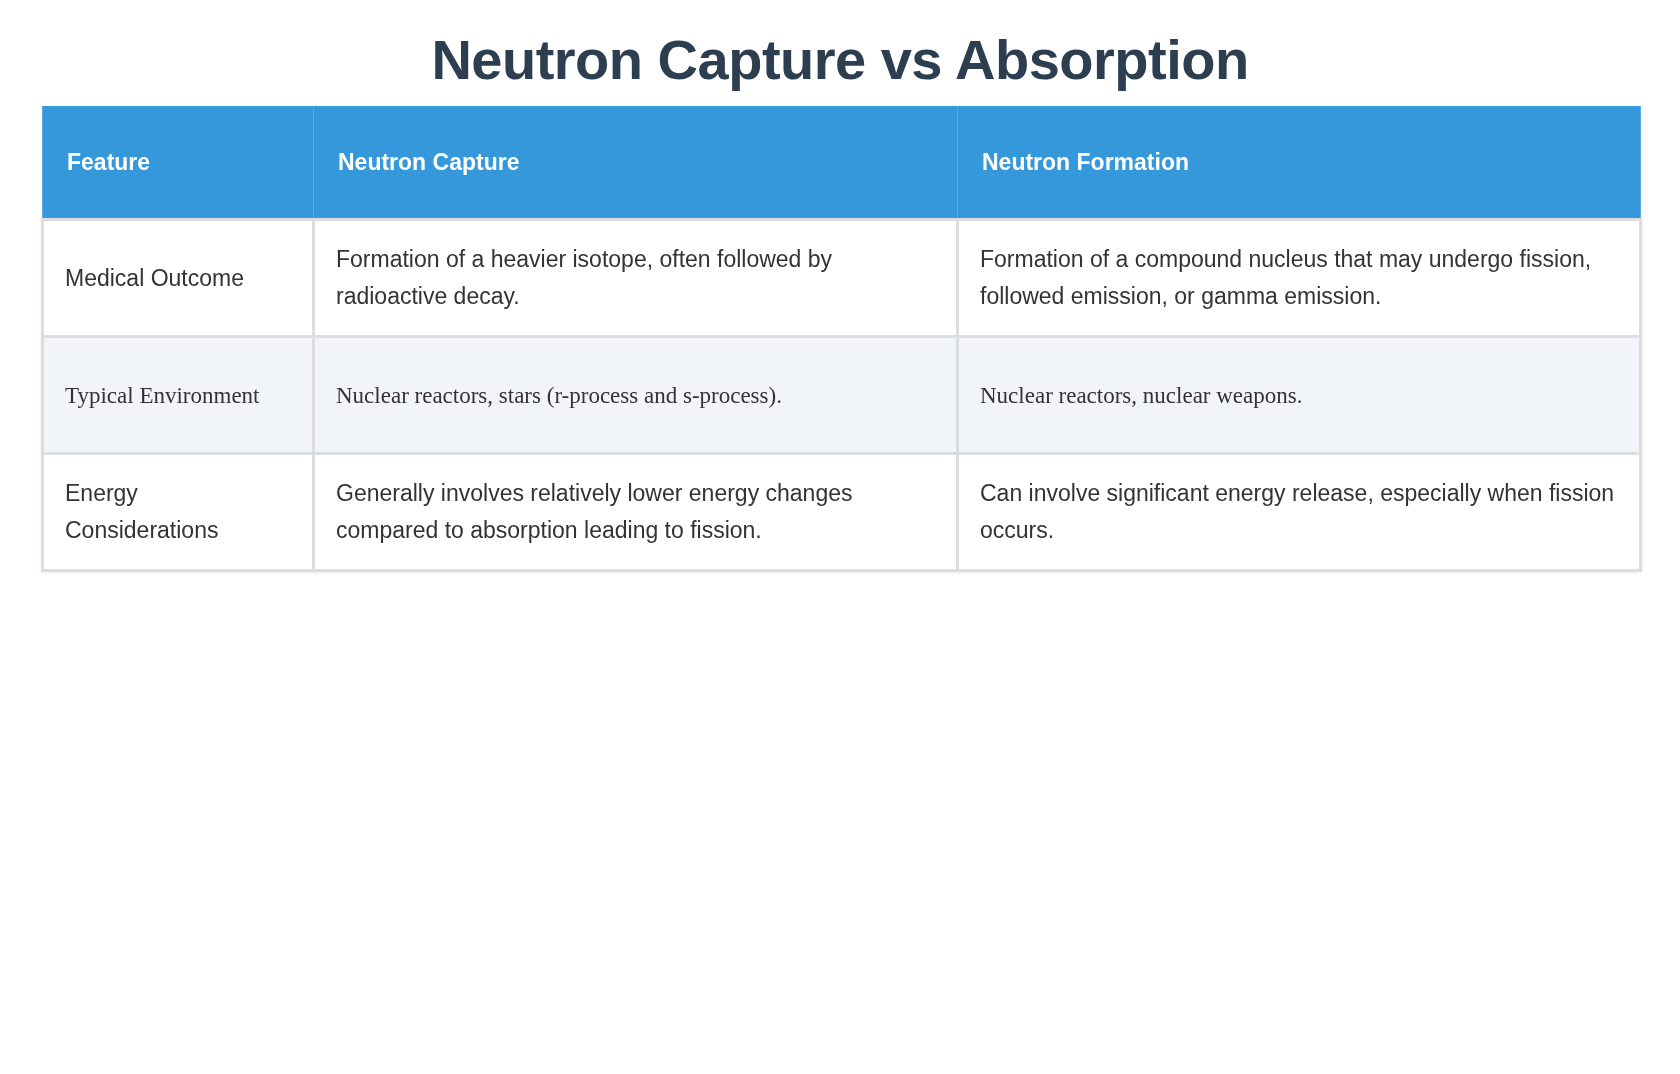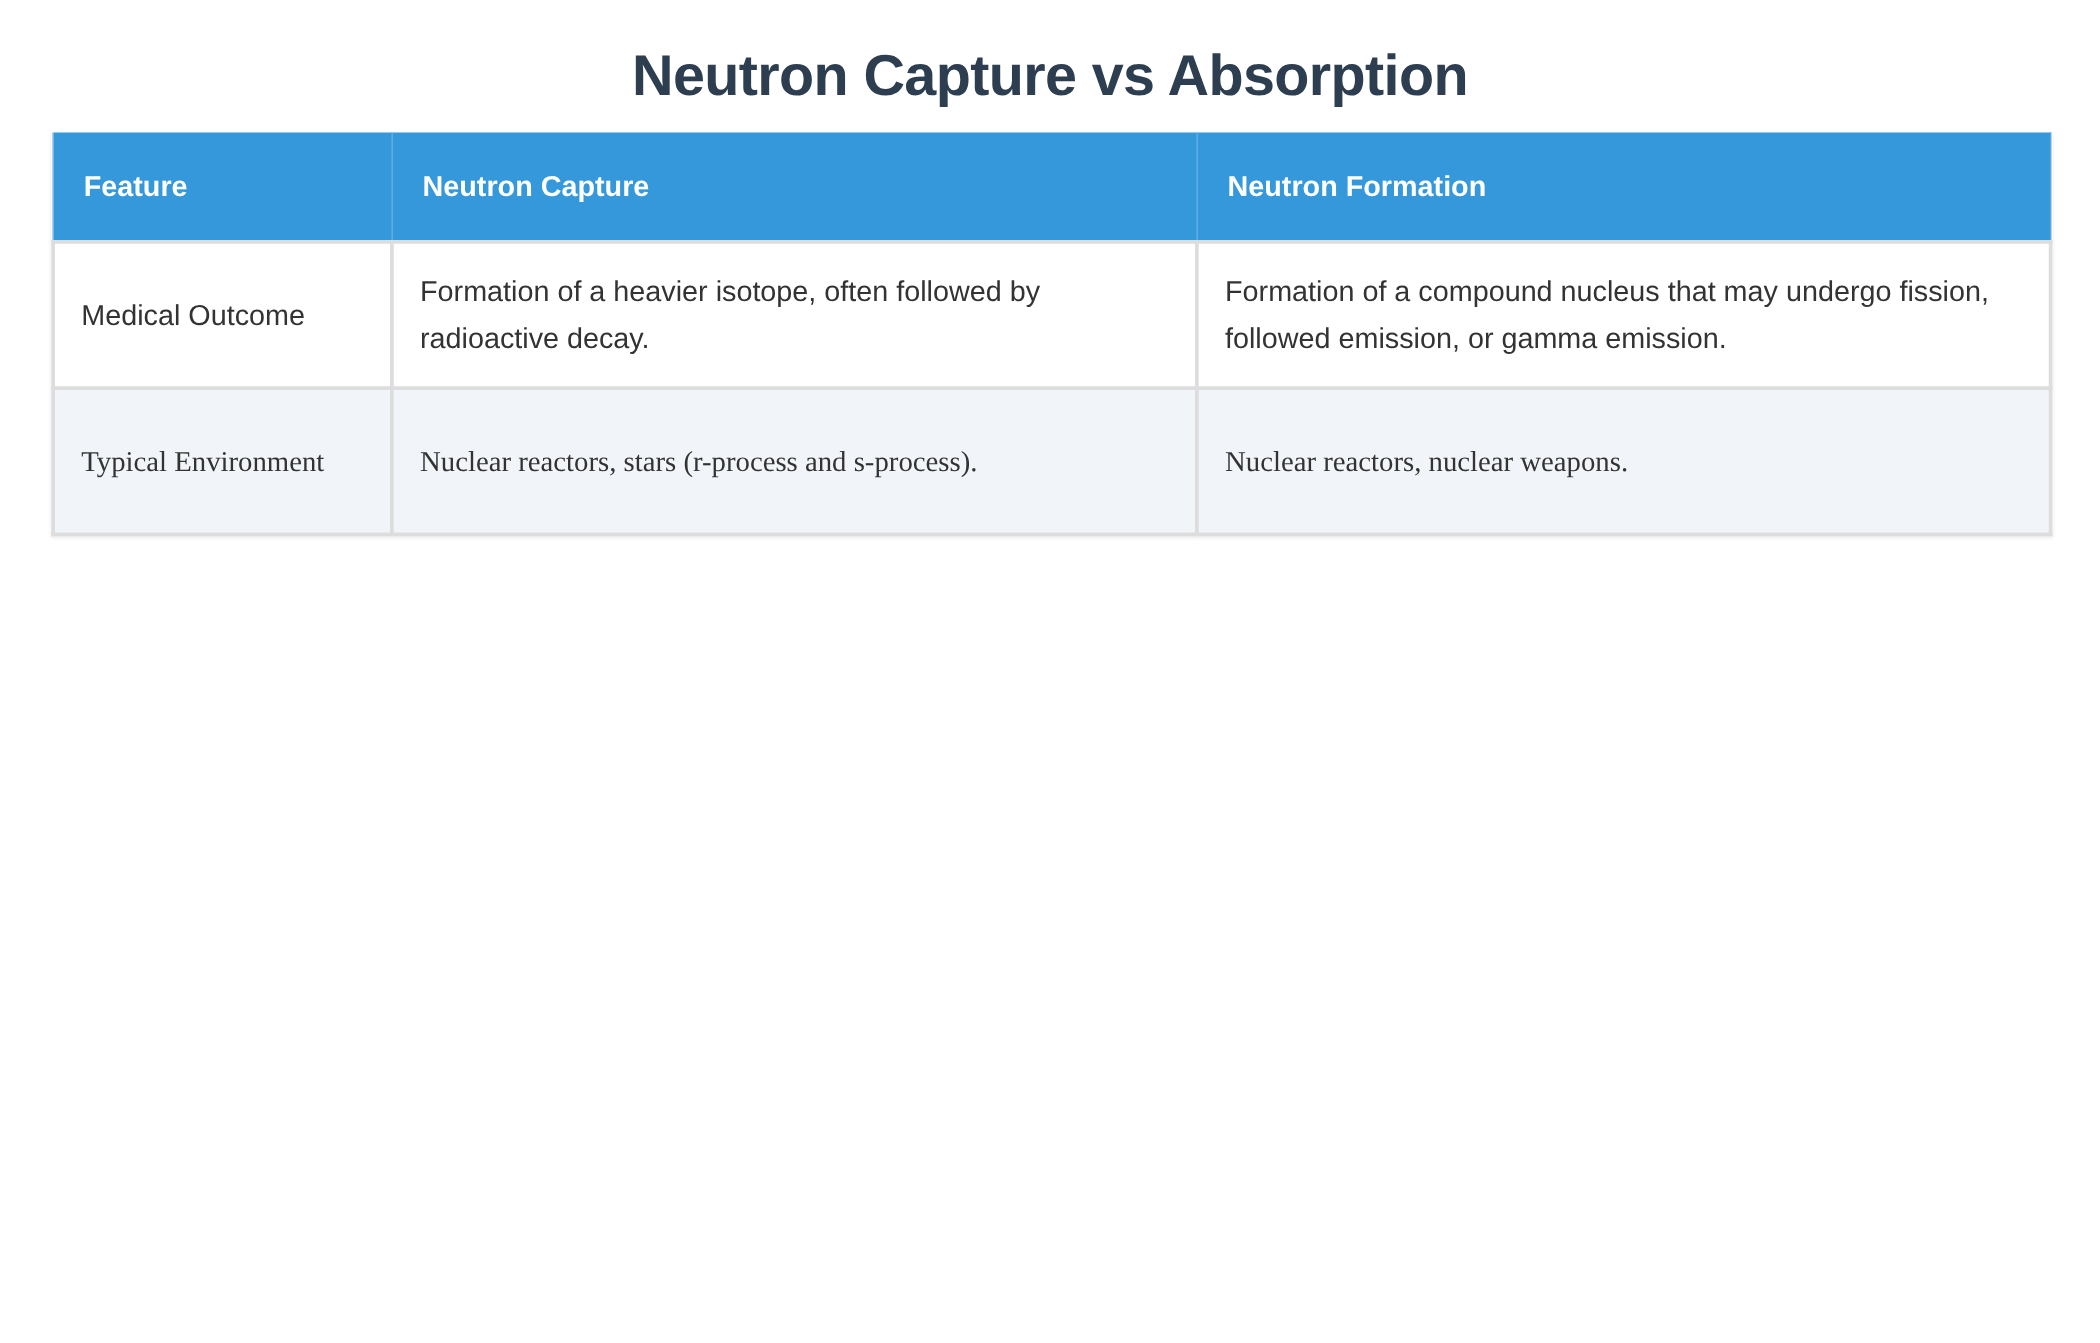--- a/index.html
+++ b/index.html
@@ -11,21 +11,21 @@
       overflow: hidden;
     }
     body {
       font-family: "Liberation Sans", "DejaVu Sans", sans-serif;
       color: #333333;
     }
     .title {
       text-align: center;
       font-family: "Liberation Sans", sans-serif;
       font-weight: bold;
-      font-size: 46px;
+      font-size: 56px;
       color: #2c3e50;
       margin: 0;
       padding-top: 32px;
       height: 74px;
       line-height: 56px;
       letter-spacing: -0.5px;
     }
     .table-wrap {
       position: absolute;
       left: 41px;
@@ -41,21 +41,21 @@
     col.c1 { width: 271px; }
     col.c2 { width: 644px; }
     col.c3 { width: 683px; }
     thead th {
       background: #3498db;
       color: #ffffff;
       font-weight: bold;
       font-size: 23px;
       text-align: left;
       height: 86px;
-      padding: 0 24px;
+      padding: 13px 24px;
       border: 1px solid #5aa9e2;
       border-top: none;
     }
     tbody td {
       font-size: 23px;
       line-height: 37px;
       padding: 8px 21px;
       border: 3px solid #dddddd;
       vertical-align: middle;
       color: #333333;
@@ -93,15 +93,20 @@
       <tr class="r1">
         <td>Medical Outcome</td>
         <td>Formation of a heavier isotope, often followed by radioactive decay.</td>
         <td>Formation of a compound nucleus that may undergo fission, followed emission, or gamma emission.</td>
       </tr>
       <tr class="r2">
         <td>Typical Environment</td>
         <td>Nuclear reactors, stars (r-process and s-process).</td>
         <td>Nuclear reactors, nuclear weapons.</td>
       </tr>
+      <tr class="r6">
+        <td>Energy Considerations</td>
+        <td>Generally involves relatively lower energy changes compared to absorption leading to fission.</td>
+        <td>Can involve significant energy release, especially when fission occurs.</td>
+      </tr>
     </tbody>
   </table>
 </div>
 
 </body></html>

